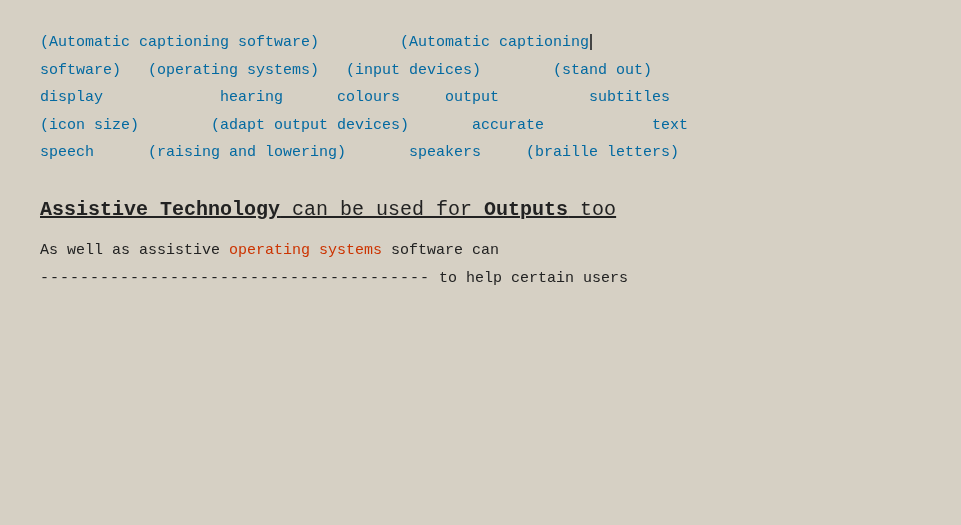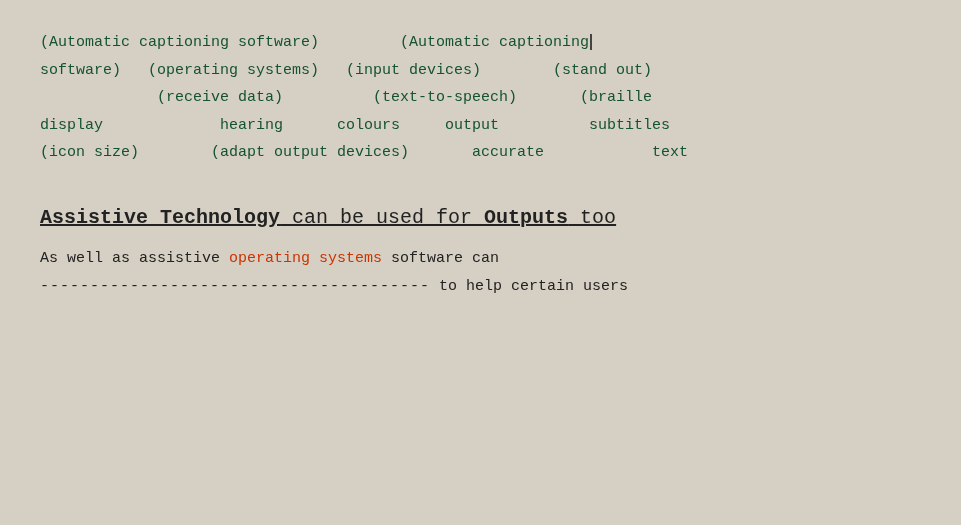--- a/index.html
+++ b/index.html
@@ -17,22 +17,22 @@
       color: #cc3300;
     }
 
     .content-area {
       max-width: 900px;
     }
 
     .word-block {
       line-height: 1.7;
       font-size: 15px;
-      color: #14532d;
-      margin-bottom: 20px;
+      color: #0369a1;
+      margin-bottom: 12px;
     }
 
     .word-block .line {
       display: block;
       margin-bottom: 2px;
     }
 
     .divider {
       height: 20px;
     }
@@ -81,27 +81,27 @@
 <div class="content-area">
 
   <div class="word-block">
     <span class="line">
       (Automatic captioning software)&nbsp;&nbsp;&nbsp;&nbsp;&nbsp;&nbsp;&nbsp;&nbsp;&nbsp;(Automatic captioning<span class="cursor"></span>
     </span>
     <span class="line">
       software)&nbsp;&nbsp;&nbsp;(operating systems)&nbsp;&nbsp;&nbsp;(input devices)&nbsp;&nbsp;&nbsp;&nbsp;&nbsp;&nbsp;&nbsp;&nbsp;(stand out)
     </span>
     <span class="line">
-      &nbsp;&nbsp;&nbsp;&nbsp;&nbsp;&nbsp;&nbsp;&nbsp;&nbsp;&nbsp;&nbsp;&nbsp;&nbsp;(receive data)&nbsp;&nbsp;&nbsp;&nbsp;&nbsp;&nbsp;&nbsp;&nbsp;&nbsp;&nbsp;(text-to-speech)&nbsp;&nbsp;&nbsp;&nbsp;&nbsp;&nbsp;&nbsp;(braille
-    </span>
-    <span class="line">
       display&nbsp;&nbsp;&nbsp;&nbsp;&nbsp;&nbsp;&nbsp;&nbsp;&nbsp;&nbsp;&nbsp;&nbsp;&nbsp;hearing&nbsp;&nbsp;&nbsp;&nbsp;&nbsp;&nbsp;colours&nbsp;&nbsp;&nbsp;&nbsp;&nbsp;output&nbsp;&nbsp;&nbsp;&nbsp;&nbsp;&nbsp;&nbsp;&nbsp;&nbsp;&nbsp;subtitles
     </span>
     <span class="line">
       (icon size)&nbsp;&nbsp;&nbsp;&nbsp;&nbsp;&nbsp;&nbsp;&nbsp;(adapt output devices)&nbsp;&nbsp;&nbsp;&nbsp;&nbsp;&nbsp;&nbsp;accurate&nbsp;&nbsp;&nbsp;&nbsp;&nbsp;&nbsp;&nbsp;&nbsp;&nbsp;&nbsp;&nbsp;&nbsp;text
+    </span>
+    <span class="line">
+      speech&nbsp;&nbsp;&nbsp;&nbsp;&nbsp;&nbsp;(raising and lowering)&nbsp;&nbsp;&nbsp;&nbsp;&nbsp;&nbsp;&nbsp;speakers&nbsp;&nbsp;&nbsp;&nbsp;&nbsp;(braille letters)
     </span>
   </div>
 
   <div class="divider"></div>
 
   <p class="section-heading">
     <strong>Assistive Technology</strong><span> can be used for </span><strong>Outputs</strong><span> too</span>
   </p>
 
   <div class="body-text">

